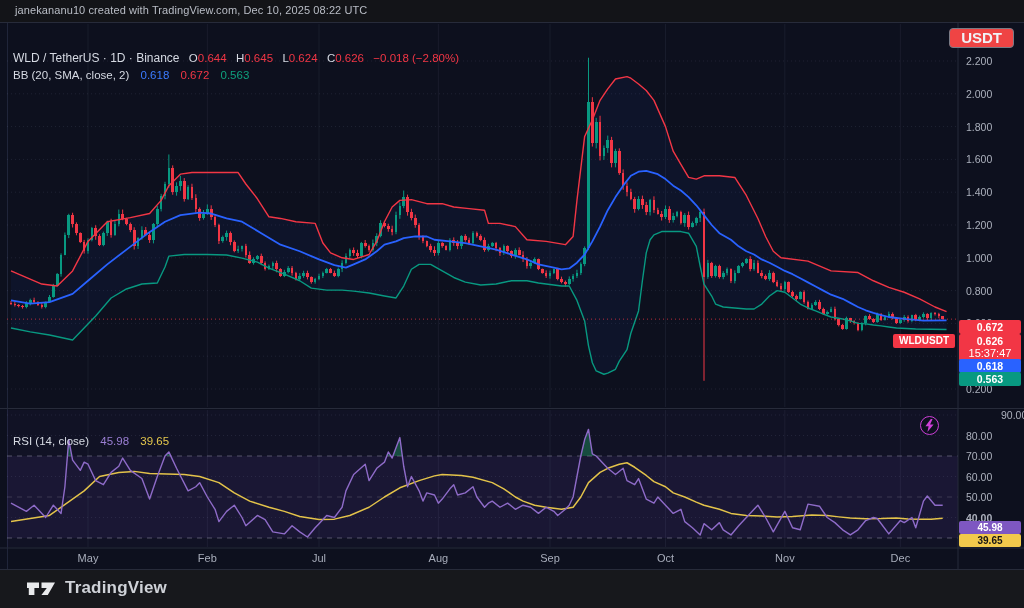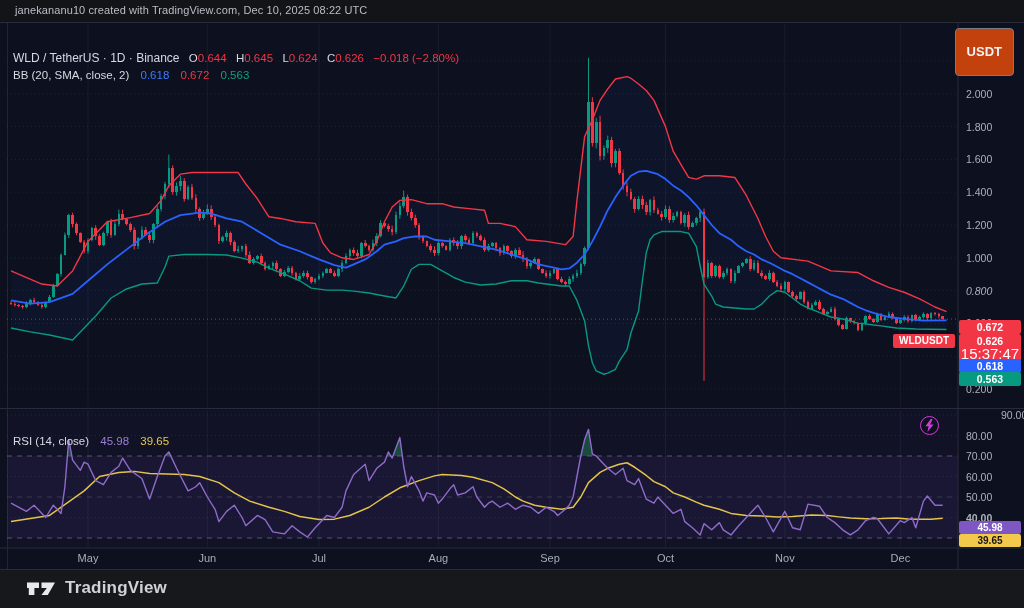--- a/index.html
+++ b/index.html
@@ -21,32 +21,32 @@
   .legend .lab{color:#d6dae3;margin-left:6px;}
   .legend .dn{color:#f23645;}
   .legend .blue{color:#3b7bff;}
   .legend .red{color:#f23645;}
   .legend .grn{color:#0fa07e;}
   .legend .sm{font-size:11.5px;}
   .rsi-legend{position:absolute;left:13px;top:412px;z-index:4;font-size:11.5px;color:#d6dae3;white-space:nowrap;}
   .rsi-legend .pur{color:#9b7fd4;margin-left:8px;}
   .rsi-legend .yel{color:#e5c84c;margin-left:8px;}
   
-  .usdt-btn{position:absolute;right:10px;top:5px;z-index:6;padding:16px 11px;border:1px solid #787b86;
-            border-radius:4px;background:#c2410c;color:#f0f2f6;font-size:13px;font-weight:700;line-height:14px;cursor:pointer;}
+  .usdt-btn{position:absolute;right:10px;top:5px;z-index:6;padding:2px 11px;border:1px solid #787b86;
+            border-radius:4px;background:#ef4444;color:#f0f2f6;font-size:15px;font-weight:700;line-height:14px;cursor:pointer;}
   
   .tick{position:absolute;left:966px;transform:translateY(-50%);font-size:10.5px;color:#acb1bd;z-index:2;}
   .mon{position:absolute;transform:translateX(-50%);font-size:11px;color:#a8adbb;z-index:2;}
   
   .badge{position:absolute;left:959px;width:62px;box-sizing:border-box;color:#fff;font-size:10.5px;font-weight:700;
          text-align:center;border-radius:2px;z-index:5;}
   .b-upper{top:297px;height:14px;line-height:14px;background:#f23645;}
   .b-last{top:311px;height:27px;background:#f23645;}
   .b-last .p{display:block;line-height:14px;}
-  .b-last .cd{display:block;font-size:15px;font-weight:400;line-height:11px;}
+  .b-last .cd{display:block;font-size:11px;font-weight:400;line-height:11px;}
   .b-basis{top:336px;height:14px;line-height:14px;background:#2962ff;}
   .b-lower{top:349px;height:14px;line-height:14px;background:#089981;}
   .b-rsi{top:498px;height:13px;line-height:13px;background:#7e57c2;font-size:10px;}
   .b-rsima{top:511px;height:13px;line-height:13px;background:#f2c94c;color:#151515;font-size:10px;}
   .sym-tag{position:absolute;right:69px;top:311px;height:14px;line-height:14px;padding:0 6px;background:#f23645;
            color:#fff;font-size:10px;font-weight:700;border-radius:2px;z-index:5;}
   
   .bolt-btn{position:absolute;left:920px;top:393px;width:19px;height:19px;border:1.5px solid #cd3fd8;border-radius:50%;
             background:rgba(13,16,30,.85);z-index:5;display:flex;align-items:center;justify-content:center;cursor:pointer;box-sizing:border-box;}
   
@@ -641,33 +641,33 @@
     <button class="usdt-btn">USDT</button>
 
     <div id="axis-labels">
         <div class="tick" style="top: 38px;">2.200</div>
         <div class="tick" style="top: 70.8px;">2.000</div>
         <div class="tick" style="top: 103.6px;">1.800</div>
         <div class="tick" style="top: 136.4px;">1.600</div>
         <div class="tick" style="top: 169.2px;">1.400</div>
         <div class="tick" style="top: 202px;">1.200</div>
         <div class="tick" style="top: 234.8px;">1.000</div>
-        <div class="tick" style="top: 267.6px; font-style: italic;">0.800</div>
+        <div class="tick" style="top: 267.6px;">0.800</div>
         <div class="tick" style="top: 300.4px;">0.600</div>
         <div class="tick" style="top: 333.2px;">0.400</div>
         <div class="tick" style="top: 366px;">0.200</div>
         <div class="tick" style="top: 392px; margin-left: 35px;">90.00</div>
         <div class="tick" style="top: 412.5px;">80.00</div>
         <div class="tick" style="top: 433px;">70.00</div>
         <div class="tick" style="top: 453.5px;">60.00</div>
         <div class="tick" style="top: 474px;">50.00</div>
         <div class="tick" style="top: 494.5px; font-weight: bold;">40.00</div>
         <div class="tick" style="top: 515px;">30.00</div>
         <div class="mon" style="left: 88px; top: 529px;">May</div>
-        <div class="mon" style="left: 207.3px; top: 529px;">Jun</div>
+        <div class="mon" style="left: 207.3px; top: 529px;">Feb</div>
         <div class="mon" style="left: 319px; top: 529px;">Jul</div>
         <div class="mon" style="left: 438.4px; top: 529px;">Aug</div>
         <div class="mon" style="left: 550px; top: 529px;">Sep</div>
         <div class="mon" style="left: 665.5px; top: 529px;">Oct</div>
         <div class="mon" style="left: 784.9px; top: 529px;">Nov</div>
         <div class="mon" style="left: 900.4px; top: 529px;">Dec</div>
       </div>
 
     <div class="badge b-upper">0.672</div>
     <div class="badge b-last">

